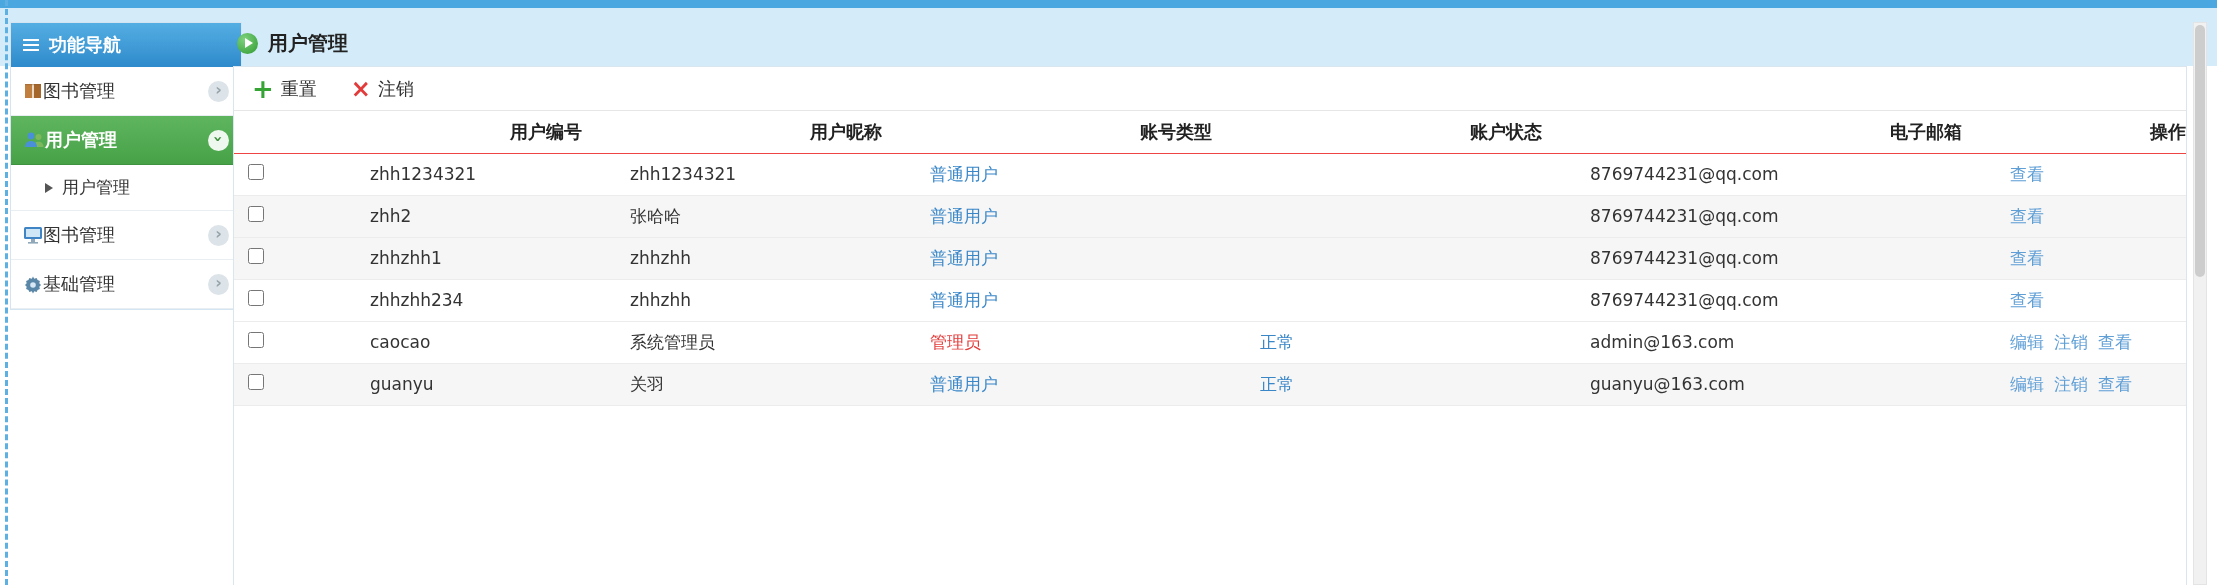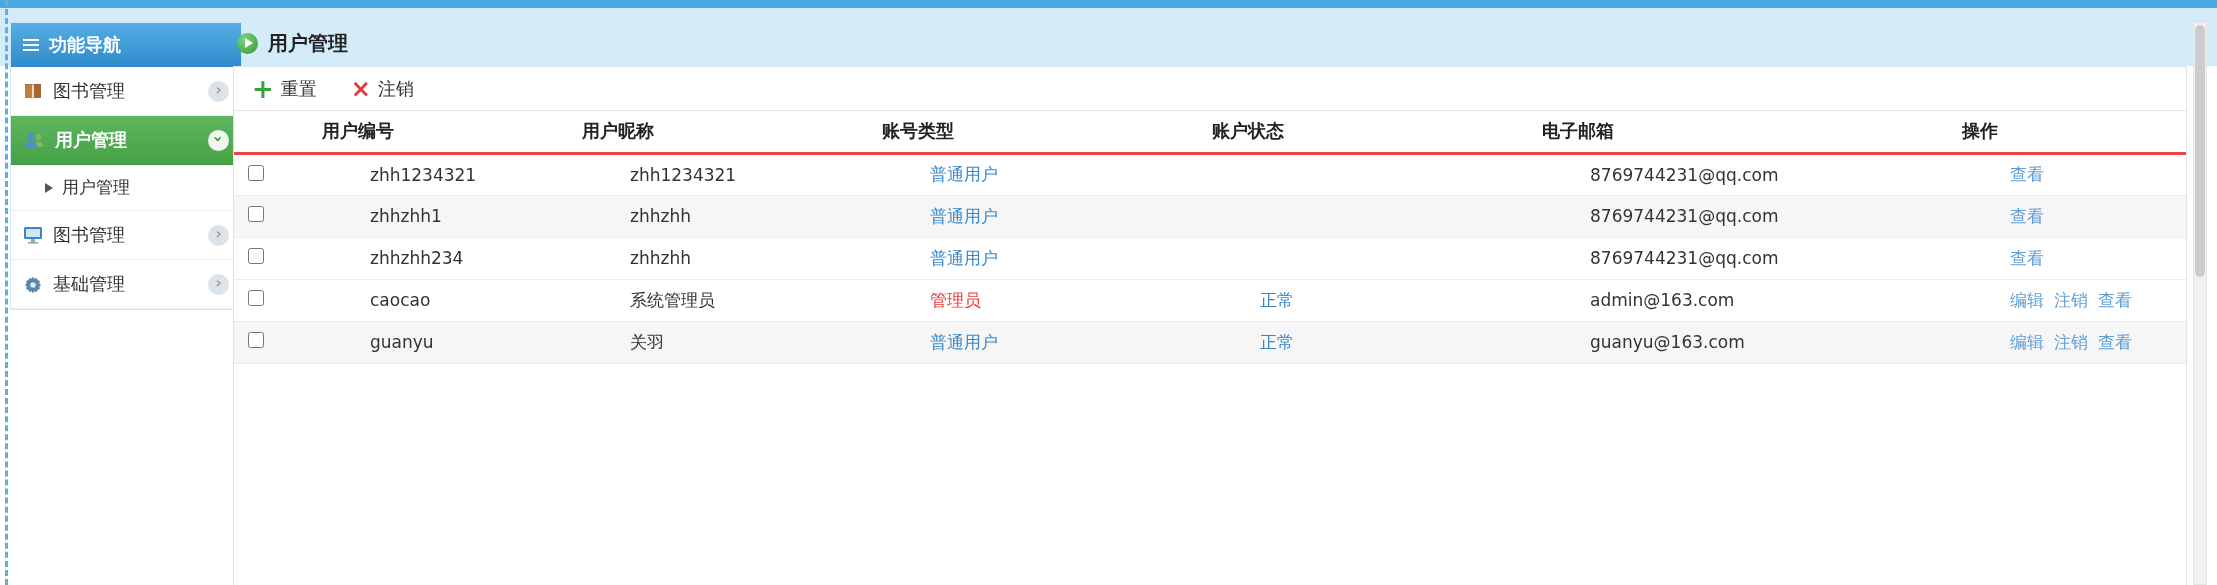--- a/index.html
+++ b/index.html
@@ -18,21 +18,21 @@
 
   
   .sidebar { position: absolute; left: 10px; top: 22px; width: 232px; background: #c2410c; border: 1px solid #d4e4f0; }
   .sidebar-header {
     height: 44px; display: flex; align-items: center; gap: 10px; padding: 0 12px;
     background: linear-gradient(#55aee3, #2e8acb); color: #fff; font-weight: bold; font-size: 18px;
   }
   .menu-icon { display: inline-block; width: 16px; height: 2px; background: #fff;
     box-shadow: 0 5px 0 #fff, 0 10px 0 #fff; margin-top: -10px; }
   .side-item {
-    height: 49px; display: flex; align-items: center; gap: 10px; padding: 0 12px;
+    height: 49px; display: flex; align-items: center; padding: 0 12px;
     font-size: 18px; color: #333; background: #fff; border-bottom: 1px solid #e8eef2; cursor: pointer;
   }
   .side-item.active { background: linear-gradient(#5eb55e, #47a247); color: #fff; font-weight: bold; border-bottom: 1px solid #3f923f; }
   .chev {
     margin-left: auto; width: 21px; height: 21px; border-radius: 50%;
     background: #dde4e9; color: #96a3ab; display: flex; align-items: center; justify-content: center;
     font-size: 16px; font-weight: bold; line-height: 1; padding-bottom: 2px;
   }
   .side-item.active .chev { background: #eef8ee; color: #3c8d3c; }
   .chev.down span { display: inline-block; transform: rotate(90deg); }
@@ -55,21 +55,21 @@
     position: absolute; left: 233px; top: 66px; right: 30px; bottom: 0;
     background: #fff; border: 1px solid #d9e6ef; border-bottom: none;
   }
   .toolbar { height: 44px; display: flex; align-items: center; padding: 0 18px; border-bottom: 1px solid #e6e6e6; }
   .tool-btn { display: inline-flex; align-items: center; gap: 7px; margin-right: 34px; font-size: 18px; color: #333; cursor: pointer; }
   .plus-glyph { color: #35a435; font-weight: bold; font-size: 26px; line-height: 1; }
   .close-glyph { color: #e23b3b; font-weight: bold; font-size: 24px; line-height: 1; }
 
   
   table { width: 100%; border-collapse: collapse; table-layout: fixed; }
-  thead th { height: 42px; font-size: 18px; font-weight: bold; color: #222; text-align: left; border-bottom: 3px solid #ef4444; background: #fff; }
+  thead th { height: 42px; font-size: 18px; font-weight: bold; color: #222; text-align: right; border-bottom: 1px solid #ef4444; background: #fff; }
   tbody td { height: 42px; font-size: 17px; padding-left: 48px; text-align: left; border-bottom: 1px solid #ececec; overflow: hidden; white-space: nowrap; }
   tbody tr.alt { background: #f6f6f6; }
   td.cb-cell { padding-left: 14px; }
   td.cb-cell input { width: 16px; height: 16px; cursor: pointer; }
   .text-link { color: #3a87c8; cursor: pointer; }
   .text-red  { color: #e43b3b; }
   .actions-cell a { color: #5f9fd6; text-decoration: none; margin-right: 10px; cursor: pointer; font-size: 17px; }
 
   
   .scrollbar-track { position: absolute; right: 10px; top: 22px; bottom: 0; width: 14px; background: #f1f1f1; border: 1px solid #e4e4e4; }
@@ -191,20 +191,31 @@
     <td>zhh1234321</td>
     <td class="text-link">普通用户</td>
     <td class="text-link"></td>
     <td>8769744231@qq.com</td>
     <td class="actions-cell"><a>查看</a></td>
   </tr>
         <tr class="alt">
     <td class="cb-cell">
       <input type="checkbox" style="">
     </td>
+    <td>zhh2</td>
+    <td>张哈哈</td>
+    <td class="text-link">普通用户</td>
+    <td class="text-link"></td>
+    <td>8769744231@qq.com</td>
+    <td class="actions-cell"><a>查看</a></td>
+  </tr>
+        <tr class="alt">
+    <td class="cb-cell">
+      <input type="checkbox" style="">
+    </td>
     <td>zhhzhh1</td>
     <td>zhhzhh</td>
     <td class="text-link">普通用户</td>
     <td class="text-link"></td>
     <td>8769744231@qq.com</td>
     <td class="actions-cell"><a>查看</a></td>
   </tr>
         <tr>
     <td class="cb-cell">
       <input type="checkbox" style="">

